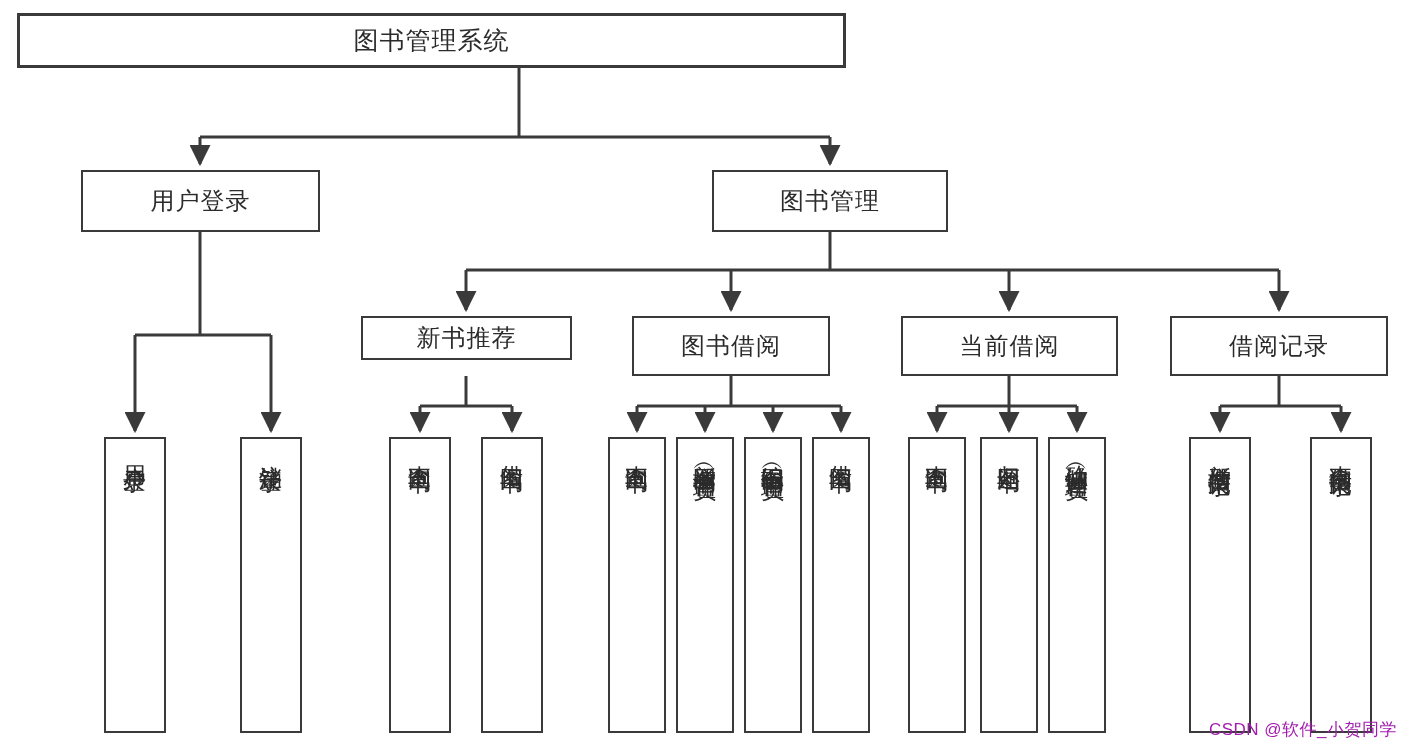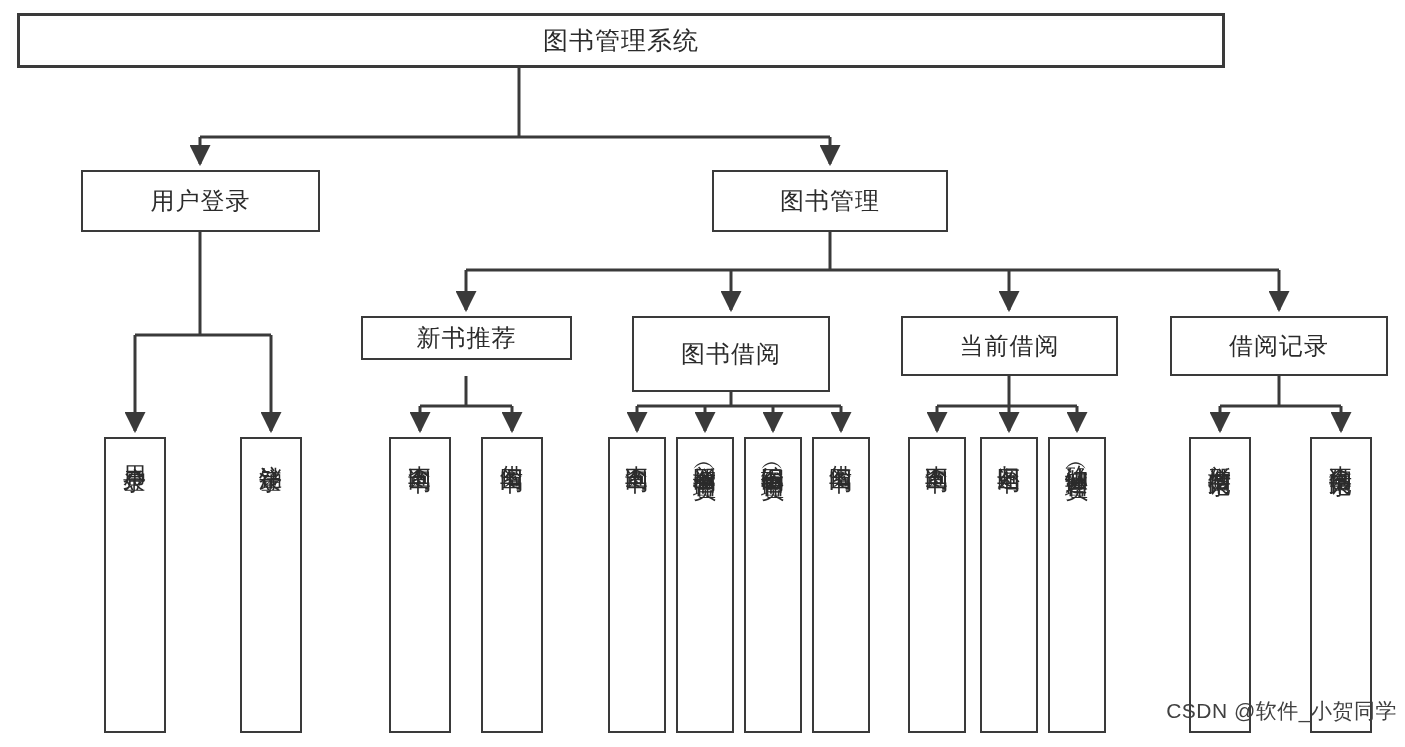--- a/index.html
+++ b/index.html
@@ -58,23 +58,23 @@
     text-orientation: upright;
     font-size: 23px;
     line-height: 1.22;
     letter-spacing: 2px;
     white-space: nowrap;
     text-align: start;
   }
   #watermark {
     position: absolute;
     right: 8px;
-    bottom: 22px;
-    font-size: 21px;
-    color: #404040;
+    bottom: 6px;
+    font-size: 17px;
+    color: #a21caf;
     letter-spacing: 0.5px;
     z-index: 5;
     white-space: nowrap;
   }
 </style>
 </head>
 <body>
 
 <div id="canvas">
 
@@ -121,35 +121,35 @@
       <path d="M 1009 406 L 1009 431" marker-end="url(#arrow)"></path>
       <path d="M 1077 406 L 1077 431" marker-end="url(#arrow)"></path>
 
       <path d="M 1279 376 L 1279 406"></path>
       <path d="M 1220 406 L 1341 406"></path>
       <path d="M 1220 406 L 1220 431" marker-end="url(#arrow)"></path>
       <path d="M 1341 406 L 1341 431" marker-end="url(#arrow)"></path>
     </g>
   </svg>
 
-  <div class="node root" style="left: 17px; top: 13px; width: 1208px; height: 55px;">
+  <div class="node root" style="left: 17px; top: 13px; width: 829px; height: 55px;">
     <span class="h-label">图书管理系统</span>
   </div>
 
   <div class="node lvl2" style="left: 81px; top: 170px; width: 239px; height: 62px;">
     <span class="h-label">用户登录</span>
   </div>
   <div class="node lvl2" style="left: 712px; top: 170px; width: 236px; height: 62px;">
     <span class="h-label">图书管理</span>
   </div>
 
   <div class="node lvl3" style="left: 361px; top: 316px; width: 211px; height: 44px;">
     <span class="h-label">新书推荐</span>
   </div>
-  <div class="node lvl3" style="left: 632px; top: 316px; width: 198px; height: 76px;">
+  <div class="node lvl3" style="left: 632px; top: 316px; width: 198px; height: 60px;">
     <span class="h-label">图书借阅</span>
   </div>
   <div class="node lvl3" style="left: 901px; top: 316px; width: 217px; height: 60px; align-items: center;">
     <span class="h-label">当前借阅</span>
   </div>
   <div class="node lvl3" style="left: 1170px; top: 316px; width: 218px; height: 60px;">
     <span class="h-label">借阅记录</span>
   </div>
 
   <div class="node leaf" style="left: 104px; top: 437px; width: 62px; height: 296px;">

